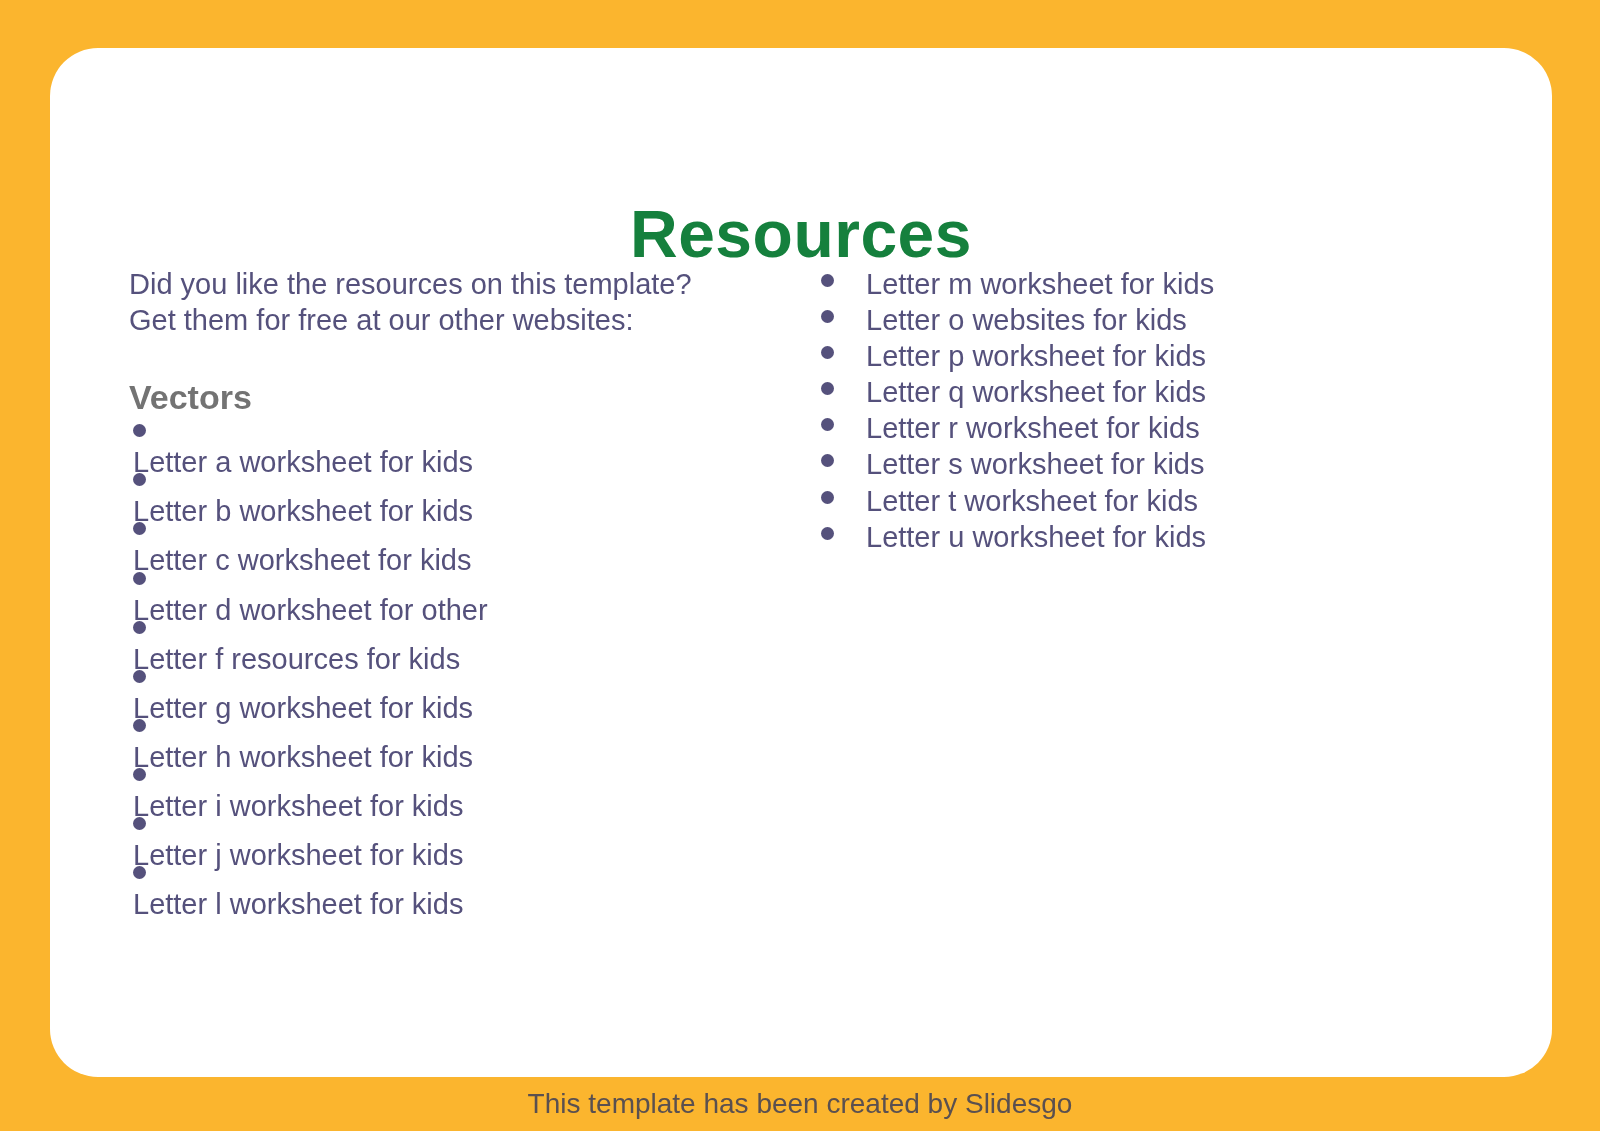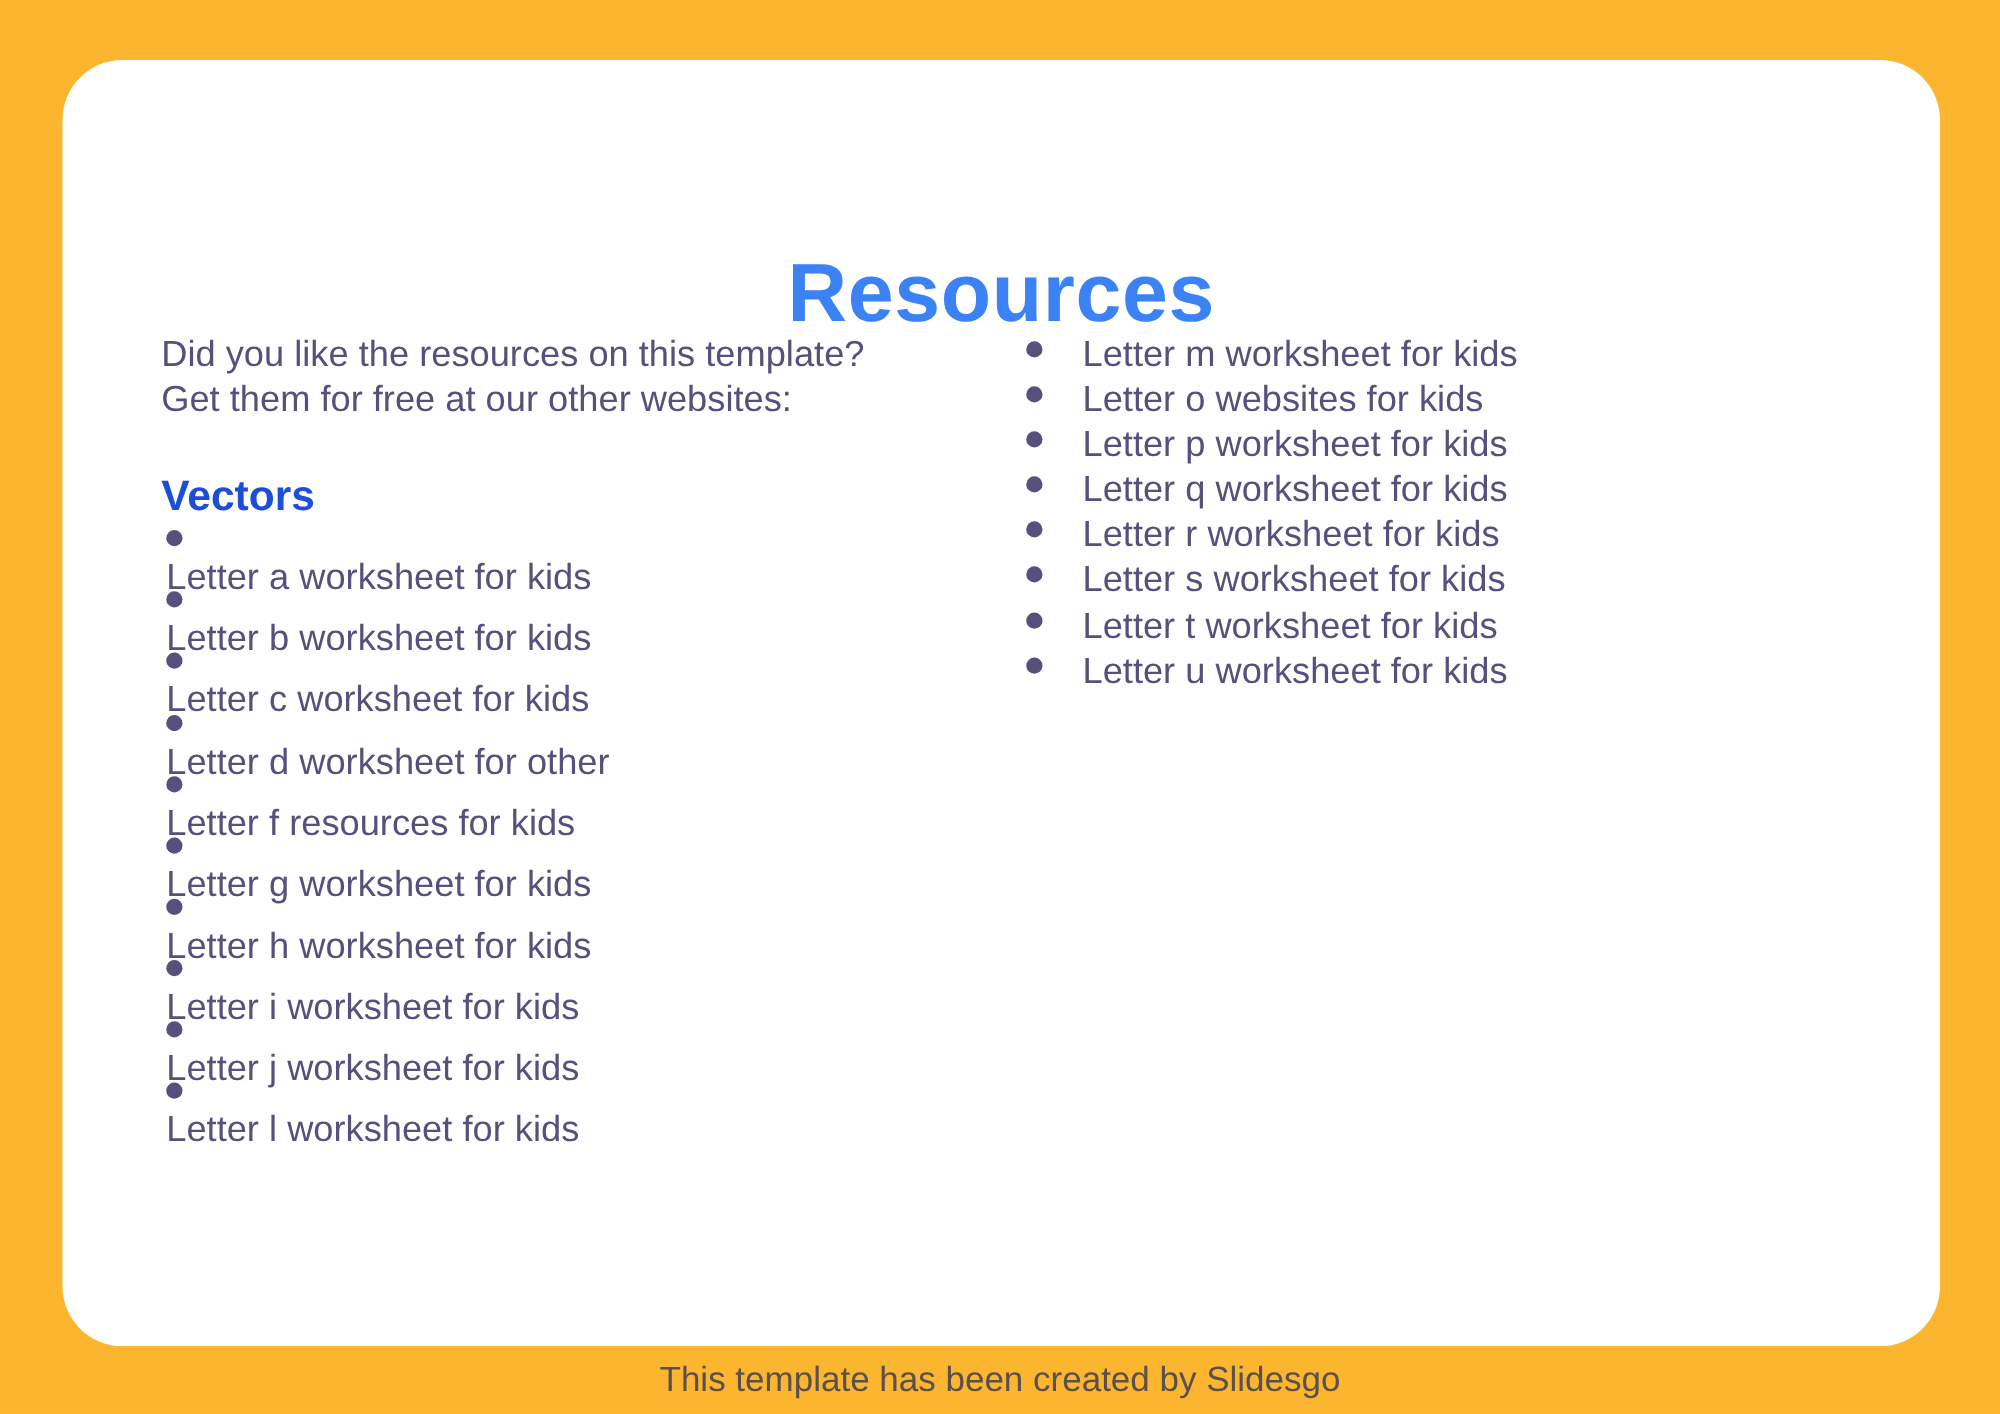--- a/index.html
+++ b/index.html
@@ -32,21 +32,21 @@
   }
 
   #page-title {
     position: absolute;
     left: 0;
     top: 108px;
     width: 1502px;
     text-align: center;
     font-size: 66px;
     font-weight: bold;
-    color: #3b82f6;
+    color: #15803d;
     letter-spacing: 0.5px;
     line-height: 1.05;
   }
 
   #content {
     position: absolute;
     left: 16px;
     top: 0;
     width: 1332px;
     height: 1029px;
@@ -72,21 +72,21 @@
     color: #55517c;
     margin: 0 0 0 0;
   }
   .intro-line {
     display: block;
   }
 
   .section-heading {
     font-size: 34px;
     font-weight: bold;
-    color: #1d4ed8;
+    color: #737373;
     margin-top: 38px;
     margin-bottom: 14px;
     line-height: 1.2;
   }
 
   ul.link-list {
     list-style: none;
     margin: 0;
     padding: 0;
   }

